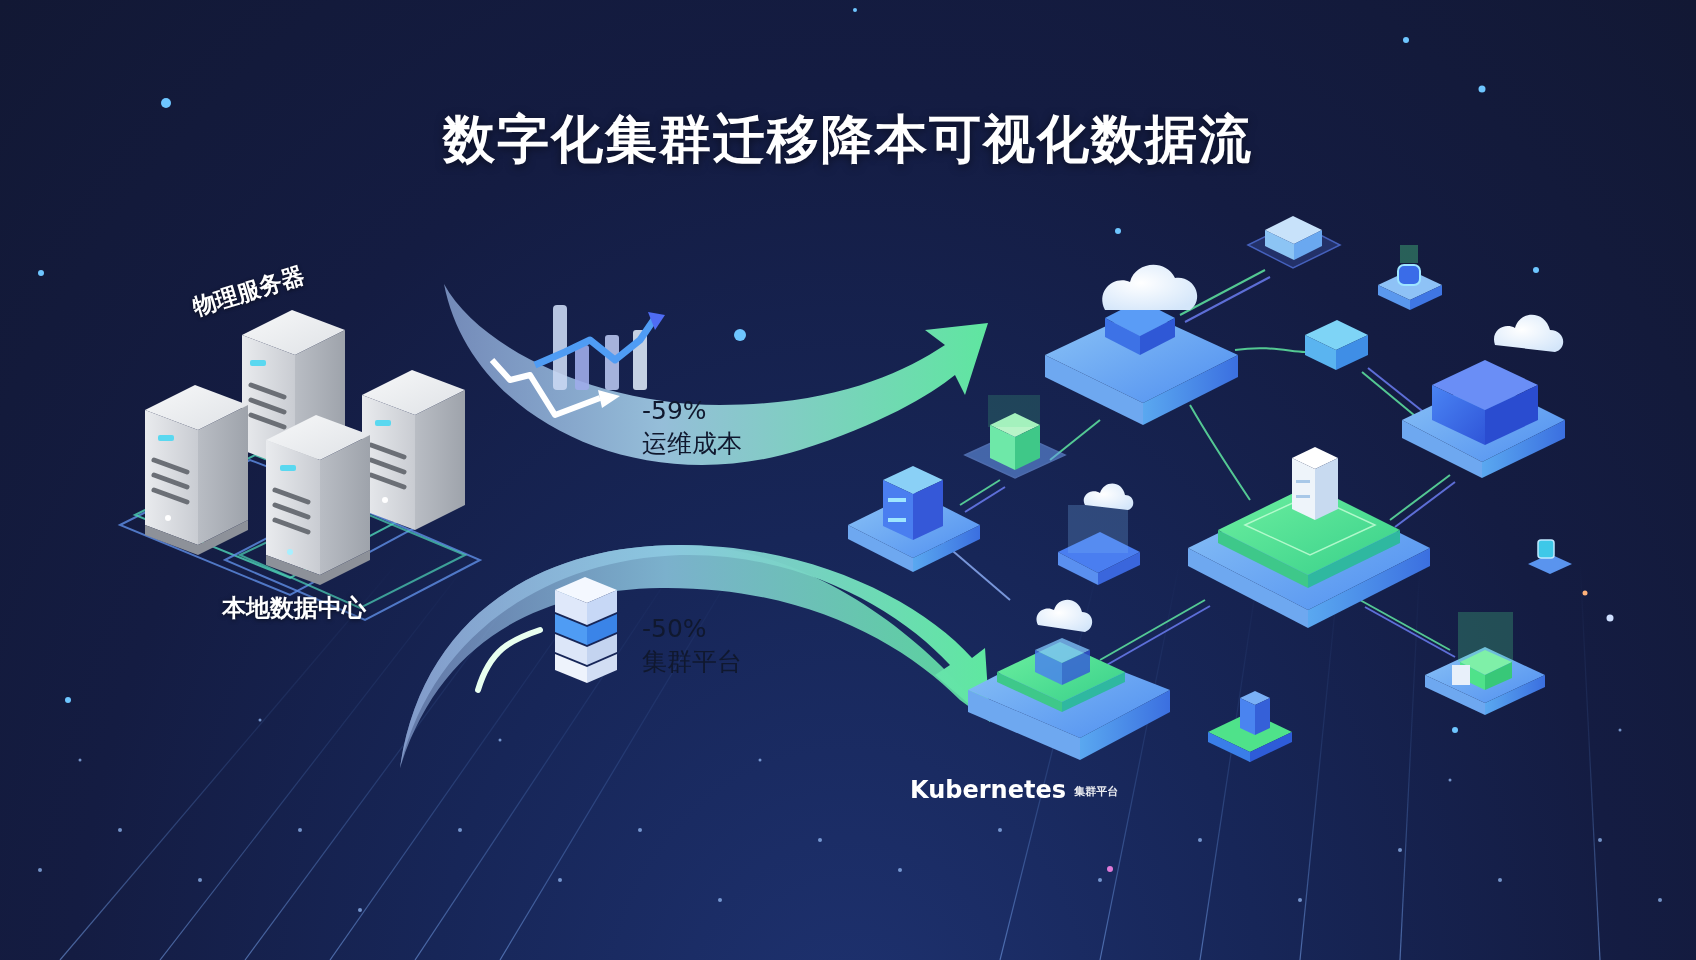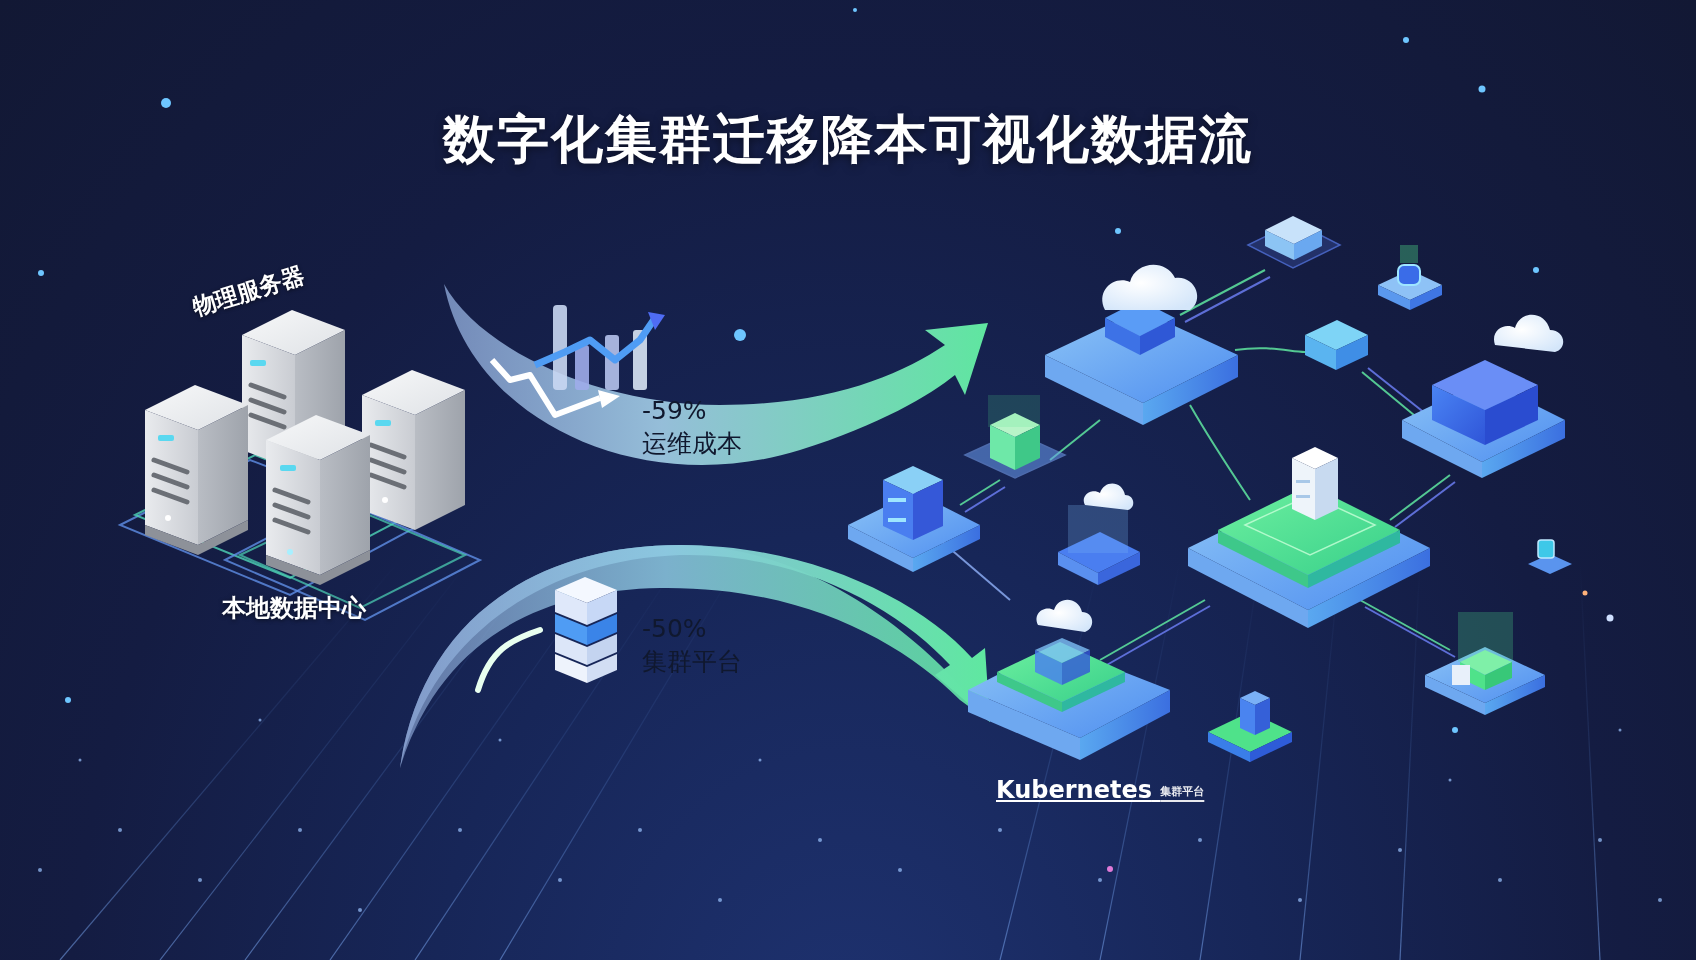--- a/index.html
+++ b/index.html
@@ -388,17 +388,17 @@
       <polygon points="1485,675 1512,662 1512,678 1485,690" fill="#38c878"></polygon>
       <rect x="1452" y="665" width="18" height="20" fill="#e8f0fa"></rect>
     </g>
 
     <g>
       <polygon points="1528,564 1550,554 1572,564 1550,574" fill="#5a94ee"></polygon>
       <rect x="1538" y="540" width="16" height="18" rx="3" fill="#3ec8e8" stroke="#bfe8ff" stroke-width="1.5"></rect>
     </g>
   </svg>
 
-  <div class="k8s" style="left:996px; top:776px;text-decoration:underline;">
+  <div class="k8s" style="left:910px; top:776px;">
     <span>Kubernetes</span>
     <span class="glyph">集群平台</span>
   </div>
 </div>
 
 </body></html>

